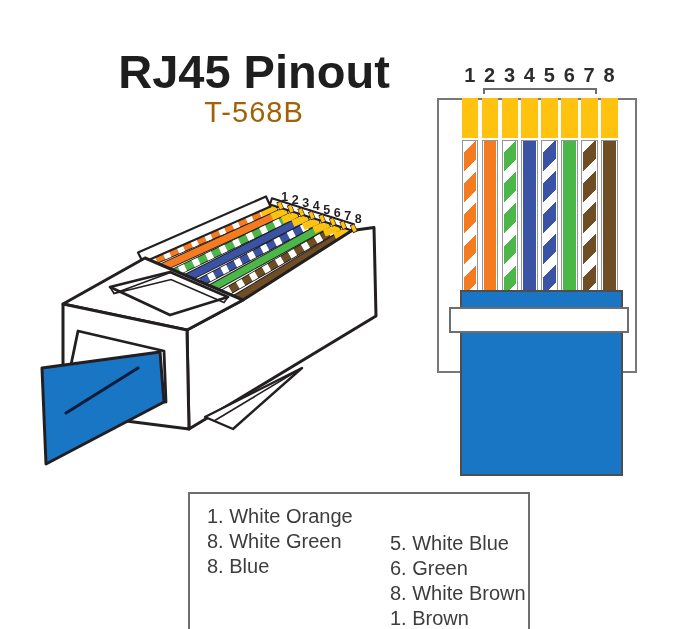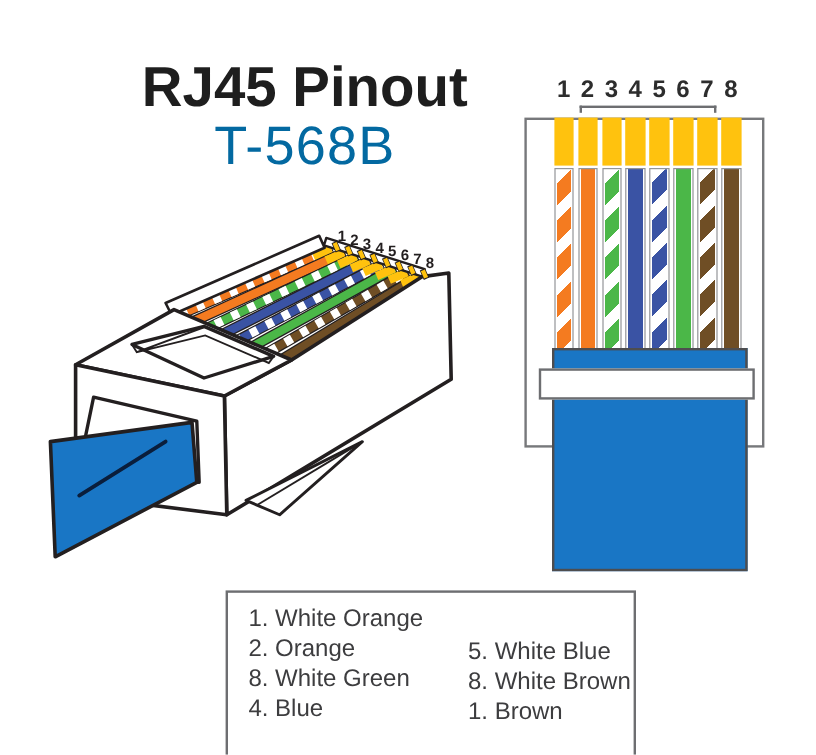--- a/index.html
+++ b/index.html
@@ -2,21 +2,21 @@
 <html><head>
 <meta charset="utf-8">
 <style>
   html,body{margin:0;padding:0;background:#fff;}
   #stage{position:relative;width:680px;height:629px;background:#fff;overflow:hidden;
          font-family:"Liberation Sans","DejaVu Sans",sans-serif;}
   
   #title{position:absolute;left:24px;top:44px;width:460px;text-align:center;
          font-size:47px;font-weight:700;color:#1e1e1e;letter-spacing:0px;}
   #subtitle{position:absolute;left:24px;top:96px;width:460px;text-align:center;
-         font-size:45px;font-weight:400;color:#0369a1;letter-spacing:1px;}
+         font-size:29px;font-weight:400;color:#a16207;letter-spacing:1px;}
   
   #front-view{position:absolute;left:0;top:0;width:680px;height:629px;}
   #fv-body{position:absolute;left:437px;top:98px;width:200px;height:275px;
            border:2px solid #77787b;box-sizing:border-box;background:#fff;}
   .pin{position:absolute;top:-2px;width:16.5px;height:40px;background:var(--pin-yellow);}
   .wire{position:absolute;top:40px;width:16.5px;height:152px;box-sizing:border-box;
         border:1.5px solid #939598;background:#fff;padding:0 1px;background-clip:content-box;}
   .wire.solid.orange{background-color:var(--orange);}
   .wire.solid.green {background-color:var(--green);}
   .wire.solid.blue  {background-color:var(--blue);}
@@ -171,24 +171,24 @@
         <div class="pin" style="left: 162px;"></div>
         <div class="wire solid brown" style="left: 162px;"></div>
       </div>
     <div id="fv-cable"></div>
     <div id="fv-boot"></div>
   </div>
 
   <div id="legend">
     <ul id="legend-col-left" class="legend-col">
         <li>1. White Orange</li>
-        <li>2. Orange</li>
         <li>8. White Green</li>
-        <li>4. Blue</li>
+        <li>8. Blue</li>
       </ul>
     <ul id="legend-col-right" class="legend-col">
         <li>5. White Blue</li>
+        <li>6. Green</li>
         <li>8. White Brown</li>
         <li>1. Brown</li>
       </ul>
   </div>
 
 </div>
 
 </body></html>

